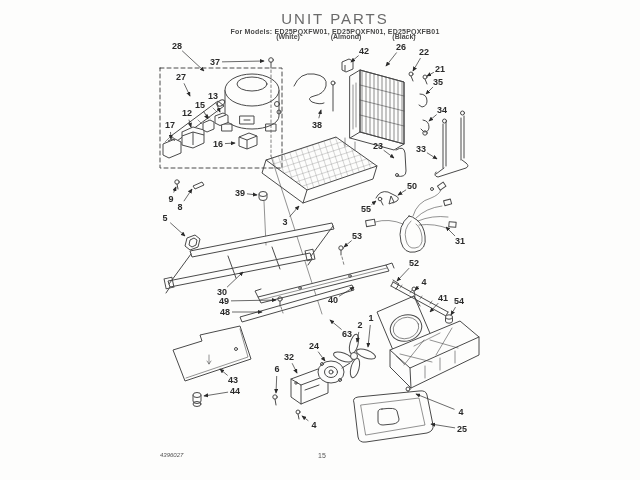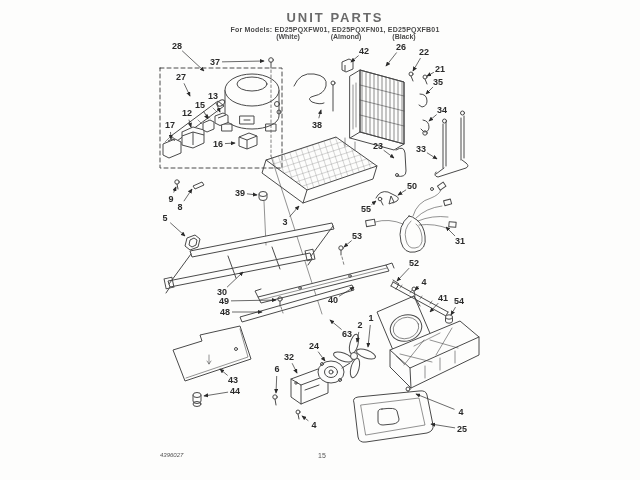--- a/index.html
+++ b/index.html
@@ -1,19 +1,19 @@
 <!DOCTYPE html>
 <html><head>
 <meta charset="utf-8">
 <style>
   html,body{margin:0;padding:0;background:#e8e8e8;}
   #page{position:relative;width:640px;height:480px;background:#fdfdfc;overflow:hidden;
         font-family:"Liberation Sans",sans-serif;color:#333;}
   .hdr{position:absolute;left:0;right:0;top:0;text-align:center;padding-left:30px;}
-  .title{margin-top:10px;font-size:13px;font-weight:bold;letter-spacing:2px;color:#6a6a6a;}
+  .title{margin-top:10px;font-size:15px;font-weight:normal;letter-spacing:2px;color:#6a6a6a;}
   .models{margin-top:1px;font-size:7px;font-weight:bold;color:#4a4a4a;letter-spacing:.2px;}
   .clabel{position:absolute;top:33px;width:60px;text-align:center;font-size:7px;font-weight:bold;color:#4a4a4a;}
   .foot{position:absolute;font-size:6px;color:#555;}
   svg{position:absolute;left:0;top:0;}
   .ln{stroke:#4a4a4a;fill:none;stroke-width:1;stroke-linejoin:round;stroke-linecap:round;}
   .fw{stroke:#4a4a4a;fill:#fdfdfc;stroke-width:1;stroke-linejoin:round;}
   .thin{stroke-width:.6;}
   .dash{stroke-dasharray:4 3;}
   .dash2{stroke-dasharray:2.5 2.5;stroke-width:.7;}
   .leader{stroke:#2b2b2b;stroke-width:.7;fill:none;}

